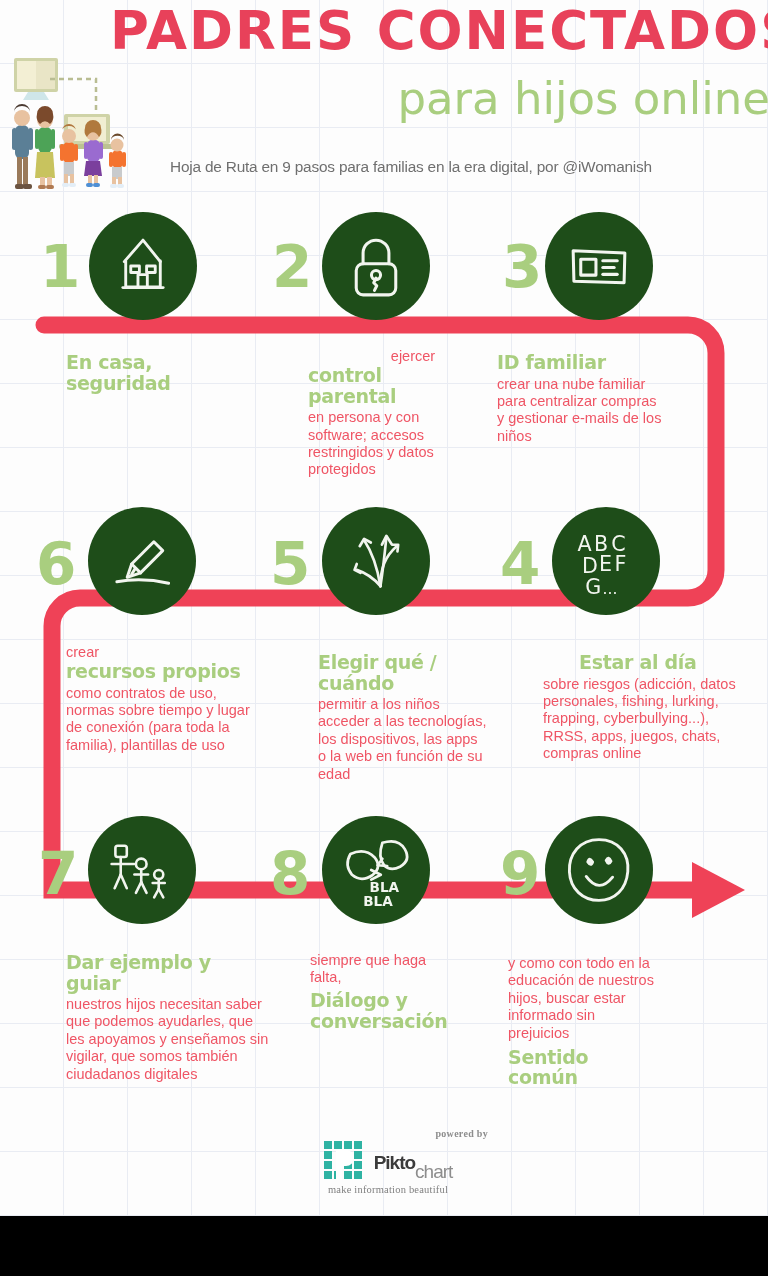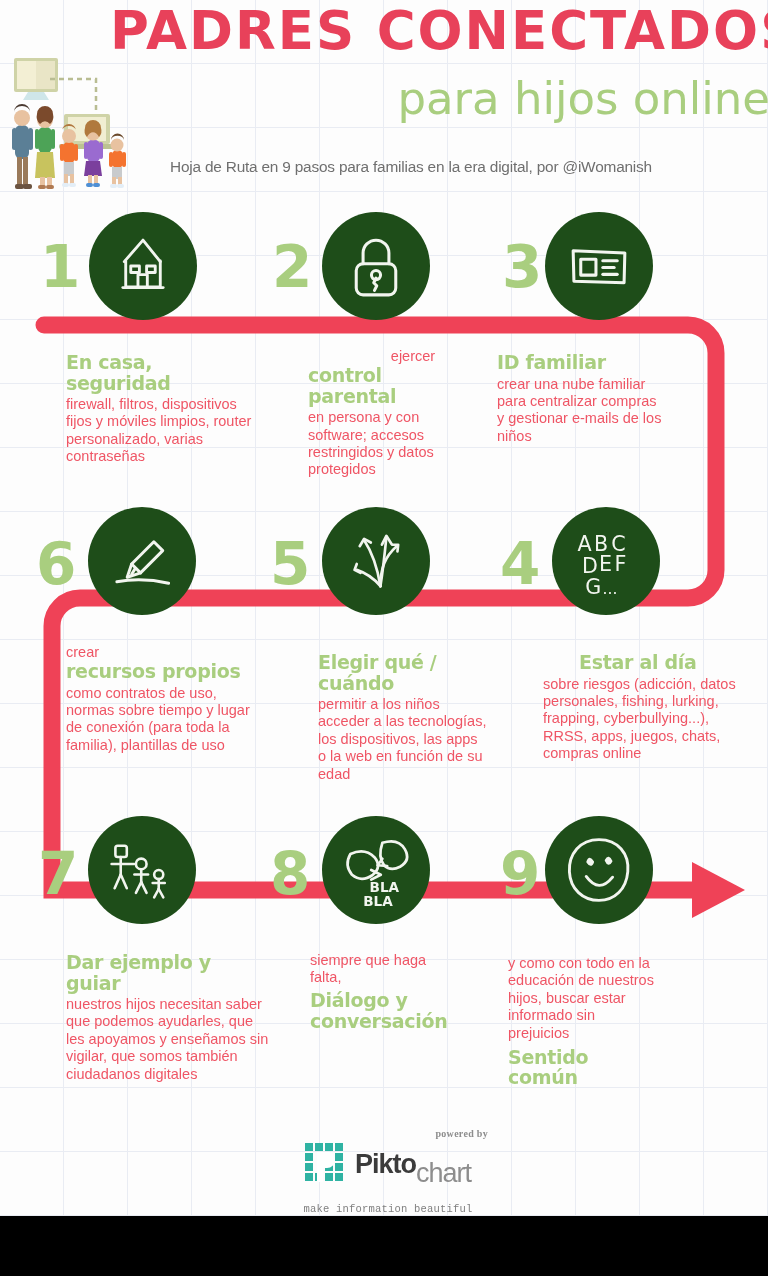--- a/index.html
+++ b/index.html
@@ -91,28 +91,28 @@
   }
 
   
   .pkt{position:absolute;left:288px;top:1128px;width:200px;height:74px;}
   .pkt .pb{
     font-family:Liberation Serif, serif;font-weight:700;
     font-size:10px;color:#8d8d8d;text-align:right;letter-spacing:.3px;
   }
   .pkt .row{display:flex;align-items:center;justify-content:center;margin-top:2px;}
   .pkt .word{
-    font-family:"Liberation Sans",sans-serif;font-size:27px;line-height:1;
+    font-family:"Liberation Sans",sans-serif;font-size:19px;line-height:1;
     margin-left:6px;letter-spacing:-1px;
   }
   .pkt .w1{font-weight:700;color:#3b3b3b;}
   .pkt .w2{font-weight:400;color:#8d8d8d;}
   .pkt .tag{
-    font-family:Liberation Mono, monospace;font-size:10.5px;color:#7f7f7f;
-    text-align:center;margin-top:16px;letter-spacing:.2px;
+    font-family:Liberation Serif, serif;font-size:10.5px;color:#7f7f7f;
+    text-align:center;margin-top:1px;letter-spacing:.2px;
   }
 </style>
 </head>
 <body>
 
 <div id="page">
 
   <div id="grid"></div>
   <div id="blackbar"></div>
 
@@ -245,24 +245,20 @@
         <path d="M55 43 H74"></path>
         <path d="M55 52 H70"></path>
         <path d="M55 61 H74"></path>
       </g>
     </svg>
   </div>
 
   <div class="block" style="left:66px;top:352px;width:230px;">
     <div class="head" style="white-space:pre-line;">En casa,
 seguridad</div>
-    <div class="body" style="white-space:pre-line;margin-top:3px;">firewall, filtros, dispositivos
-fijos y móviles limpios, router
-personalizado, varias
-contraseñas</div>
   </div>
 
   <div class="block" style="left:308px;top:348px;width:210px;">
     <div class="pre" style="white-space:pre-line;text-align:center;">ejercer</div>
     <div class="head" style="white-space:pre-line;">control
 parental</div>
     <div class="body" style="white-space:pre-line;margin-top:3px;">en persona y con
 software; accesos
 restringidos y datos
 protegidos</div>

